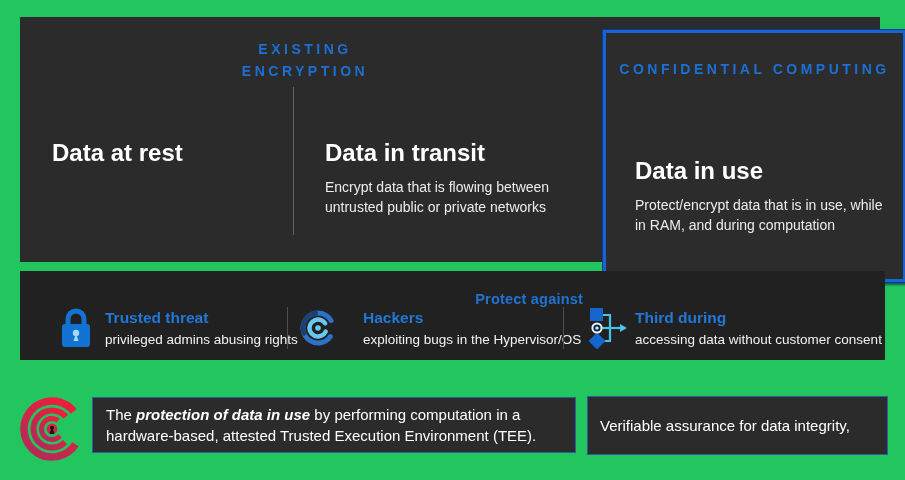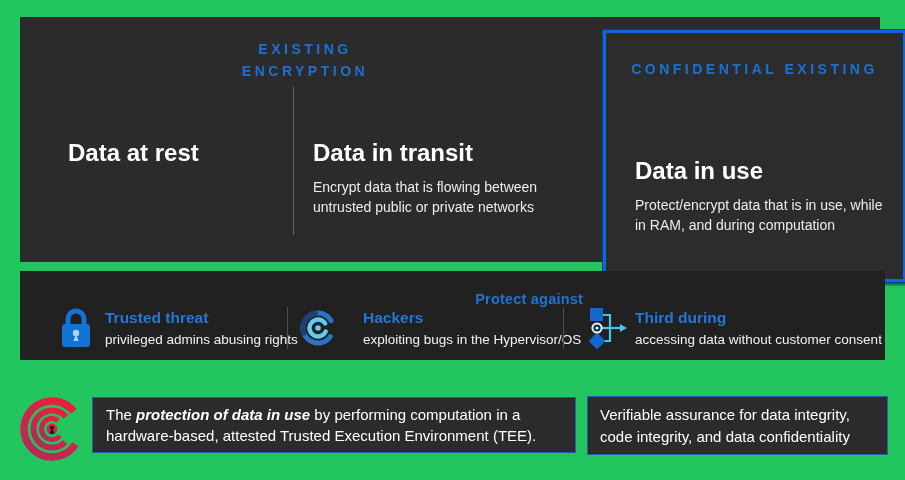--- a/index.html
+++ b/index.html
@@ -21,22 +21,22 @@
     position:absolute; text-align:center;
     color:#1c70d4; font-size:14px; font-weight:700;
     letter-spacing:3.5px; line-height:1.55;
   }
   .header-existing { left:200px; top:22px; width:170px; }
   .top-divider {
     position:absolute; left:273px; top:70px; width:1px; height:148px;
     background:#646464;
   }
   .col { position:absolute; top:122px; }
-  .col1 { left:48px;  width:245px; }
-  .col2 { left:293px; width:255px; }
+  .col1 { left:32px;  width:245px; }
+  .col2 { left:305px; width:255px; }
   .col-title { font-size:24px; font-weight:700; color:#fff; line-height:1.2; }
   .col-desc  { margin-top:10px; font-size:14px; color:#ededed; line-height:1.42; }
   .col1 .col-desc { width:238px; }
   .col2 .col-desc { width:252px; }
 
   .confidential-box {
     position:absolute; left:583px; top:13px; width:303px; height:252px;
     background:#2c2c2c; border:3px solid #1565d8;
     box-shadow:0 0 0 1px #0b3c8c, 2px 3px 2px 0 rgba(5,25,60,.6);
   }
@@ -90,21 +90,21 @@
     <div class="col col1">
       <div class="col-title">Data at rest</div>
     </div>
 
     <div class="col col2">
       <div class="col-title">Data in transit</div>
       <div class="col-desc">Encrypt data that is flowing between untrusted public or private networks</div>
     </div>
 
     <div class="confidential-box">
-      <div class="section-header header-conf">CONFIDENTIAL EXISTING</div>
+      <div class="section-header header-conf">CONFIDENTIAL COMPUTING</div>
       <div class="col3">
         <div class="col-title">Data in use</div>
         <div class="col-desc">Protect/encrypt data that is in use, while in RAM, and during computation</div>
       </div>
     </div>
   </section>
 
   <section class="band">
     <div class="band-title">Protect against</div>
 
@@ -178,17 +178,16 @@
     </svg>
   </div>
 
   <div class="foot-box def-box">
     <p><span>The </span><span class="em">protection of data in use</span><span> by performing computation in a</span><span class="def-line2">hardware-based, attested Trusted Execution Environment (TEE).</span></p>
   </div>
 
   <div class="foot-box assur-box">
     <p>
         <span class="assur-line">Verifiable assurance for data integrity,</span>
-        <span class="assur-line">code integrity, and data confidentiality</span>
       </p>
   </div>
 
 </div>
 
 </body></html>

